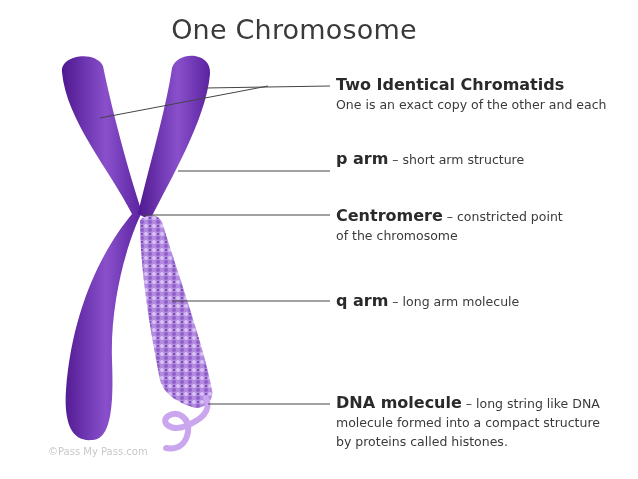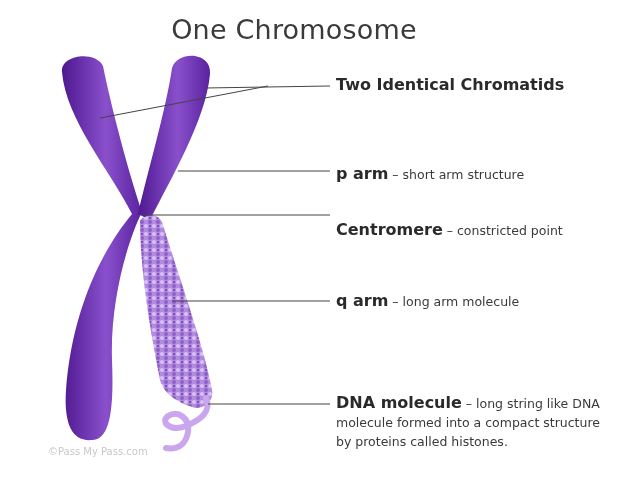--- a/index.html
+++ b/index.html
@@ -43,29 +43,30 @@
     <line x1="205" y1="88" x2="330" y2="86"></line>
     <line x1="178" y1="171" x2="330" y2="171"></line>
     <line x1="143" y1="215" x2="330" y2="215"></line>
     <line x1="172" y1="301" x2="330" y2="301"></line>
     <line x1="208" y1="404" x2="330" y2="404"></line>
   </g>
 </svg>
 
 <div class="label" style="top:75px">
   <b>Two Identical Chromatids</b><br>
-  <br>
+  <span>One is an exact copy of the other and each</span><br>
 </div>
 
-<div class="label" style="top:164px">
+<div class="label" style="top:149px">
   <b>p arm</b><span> – </span><span>short arm structure</span>
 </div>
 
-<div class="label" style="top:220px">
+<div class="label" style="top:206px">
   <b>Centromere</b><span> – </span><span>constricted point</span><br>
+  <span>of the chromosome</span>
 </div>
 
 <div class="label" style="top:291px">
   <b>q arm</b><span> – </span><span>long arm molecule</span>
 </div>
 
 <div class="label" style="top:393px">
   <b>DNA molecule</b><span> – </span><span>long string like DNA</span><br>
   <span>molecule formed into a compact structure</span><br>
   <span>by proteins called histones.</span>

